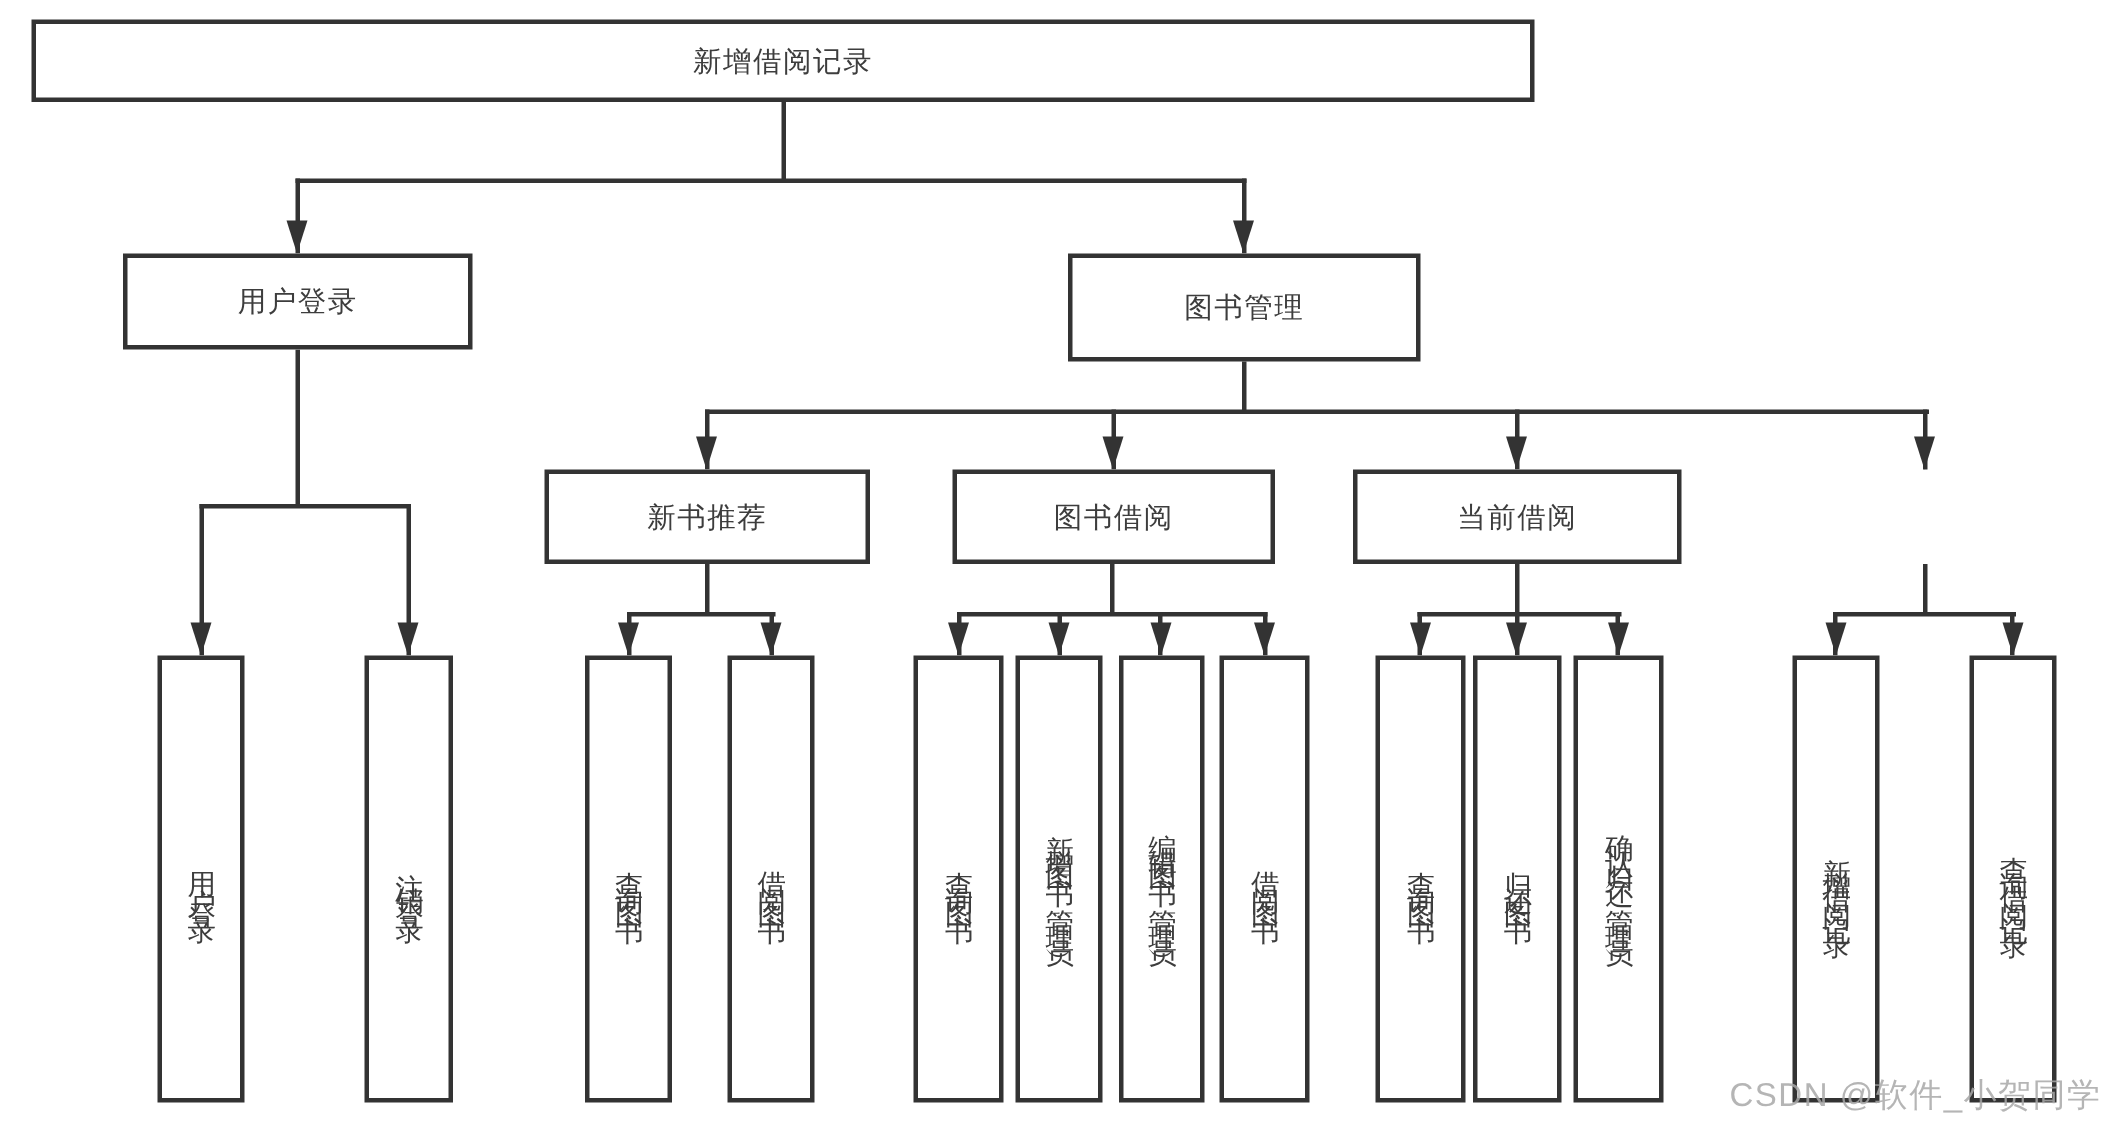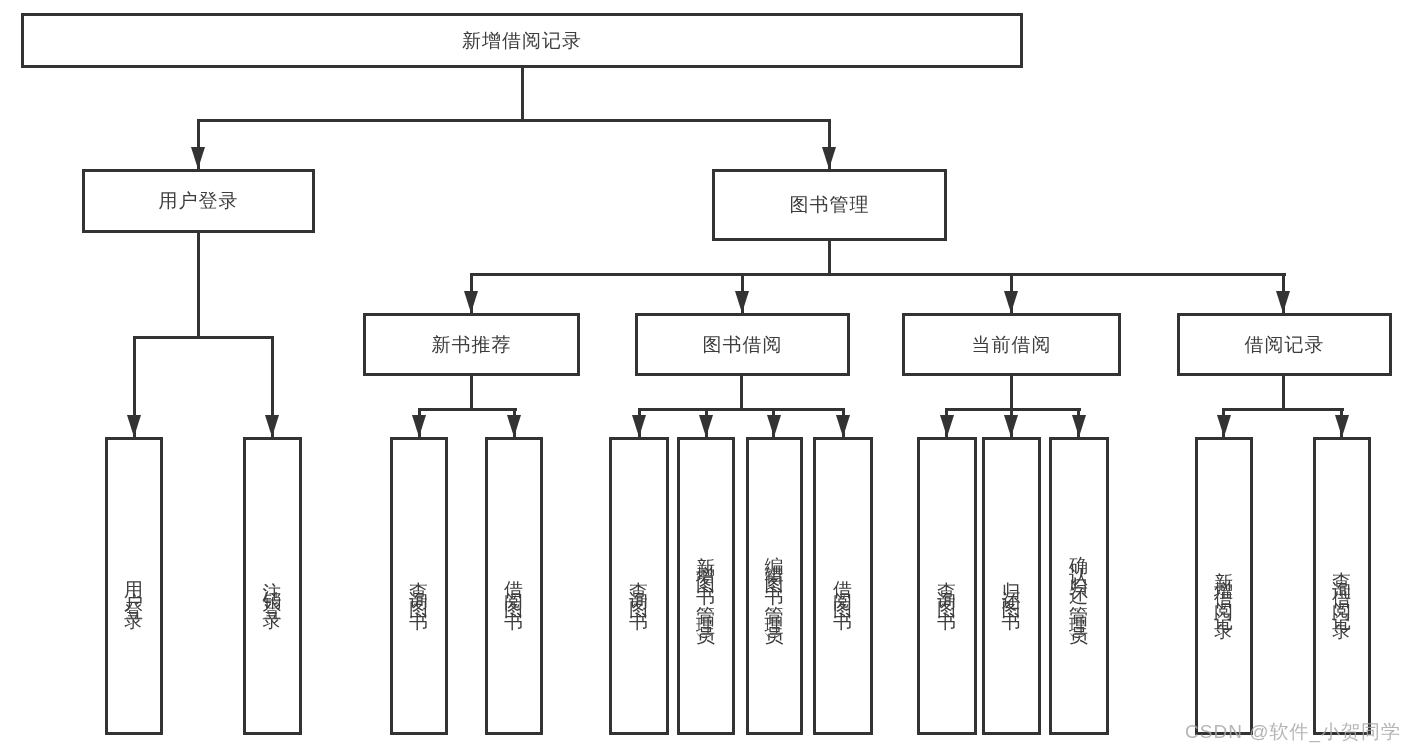--- a/index.html
+++ b/index.html
@@ -38,21 +38,21 @@
   .hl{height:3px;}
   .arrow{
     position:absolute;width:0;height:0;z-index:1;
     border-left:7px solid transparent;
     border-right:7px solid transparent;
     border-top:22px solid var(--line);
   }
   .watermark{
     position:absolute;
     right:4px;bottom:2px;
-    font-size:19px;
+    font-size:22px;
     color:rgba(168,168,168,0.85);
     letter-spacing:1px;
     z-index:5;
     white-space:nowrap;
   }
 </style>
 </head>
 <body>
 
 <div class="canvas">
@@ -74,23 +74,20 @@
   </div>
 
   <div class="node" style="left:902px;top:313px;width:219px;height:63px">
     <span>当前借阅</span>
   </div>
 
   <div class="node" style="left:635px;top:313px;width:215px;height:63px">
     <span>图书借阅</span>
   </div>
 
-  <div class="node" style="left:1177px;top:313px;width:215px;height:63px">
-    <span>借阅记录</span>
-  </div>
 
   <div class="node leaf" style="left:105px;top:437px;width:58px;height:298px">
     <span class="vtext">用户登录</span>
   </div>
 
   <div class="node leaf" style="left:243px;top:437px;width:59px;height:298px">
     <span class="vtext">注销登录</span>
   </div>
 
   <div class="node leaf" style="left:390px;top:437px;width:58px;height:298px">

